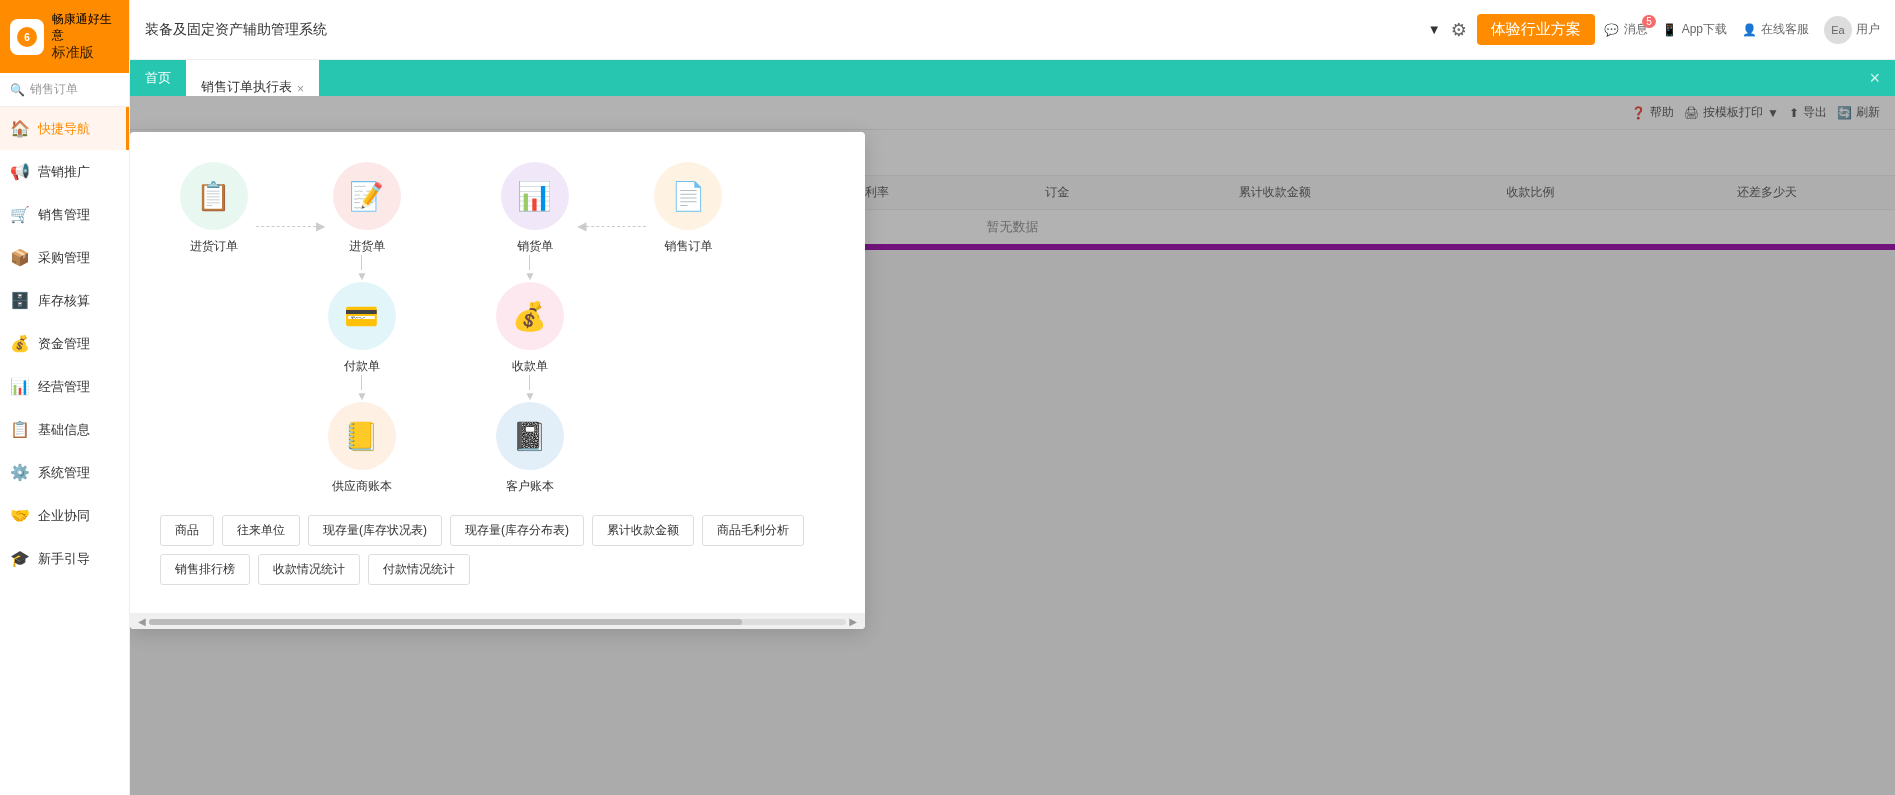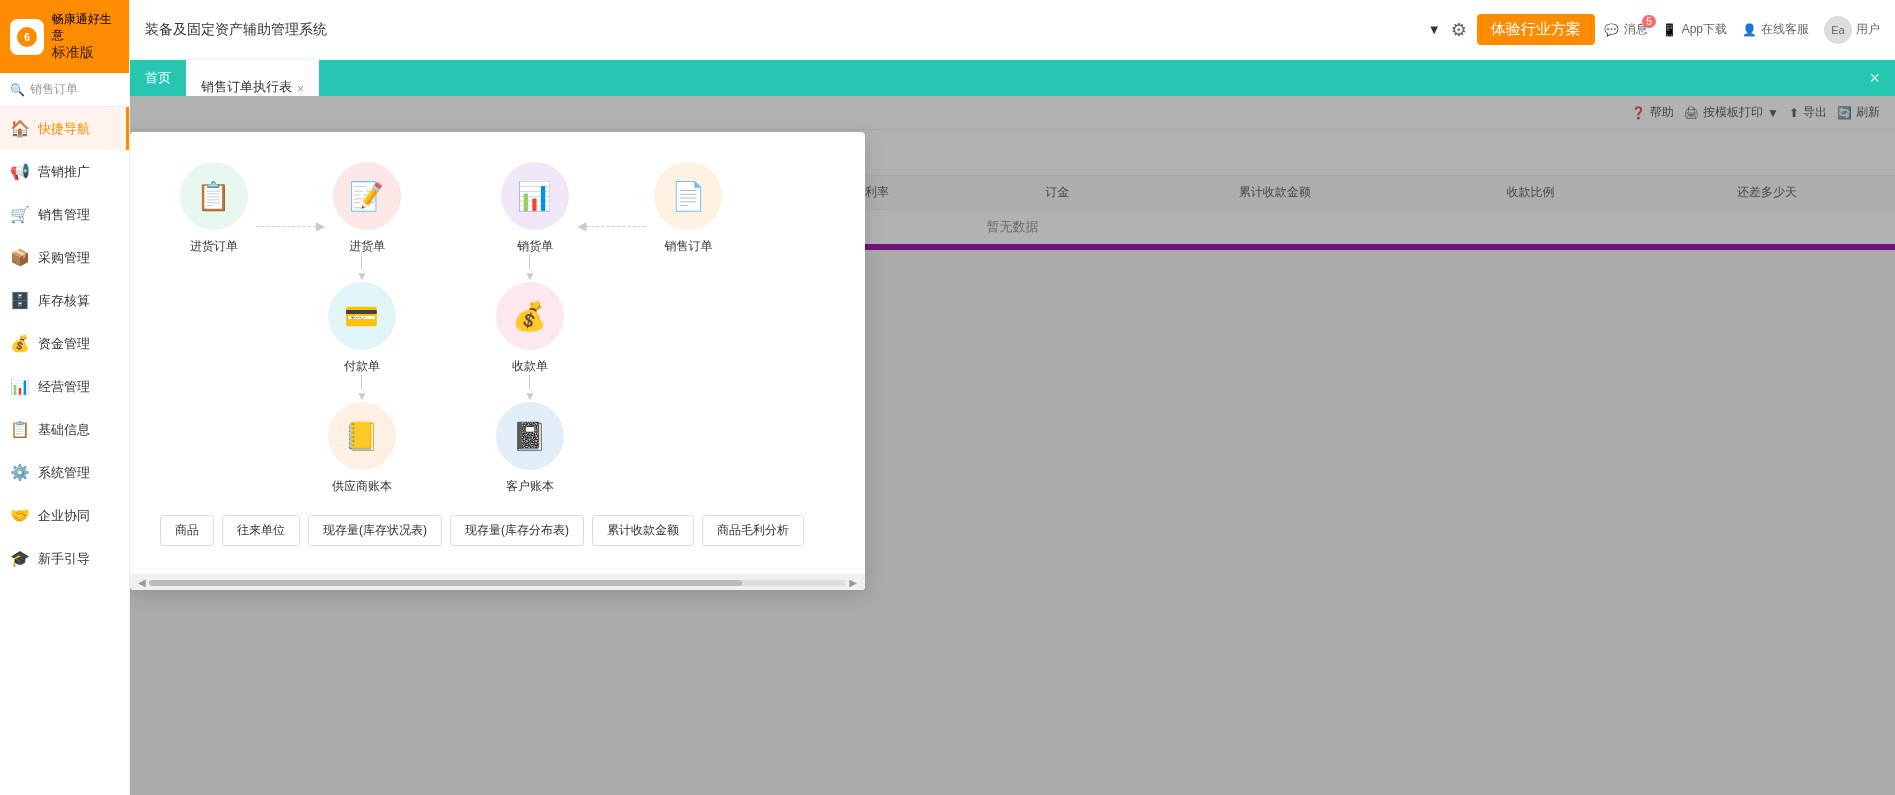--- a/index.html
+++ b/index.html
@@ -405,20 +405,25 @@
 
             <div class="common-functions">
               <div class="func-btn-row">
                 <button class="func-btn">商品</button>
                 <button class="func-btn">往来单位</button>
                 <button class="func-btn">现存量(库存状况表)</button>
                 <button class="func-btn">现存量(库存分布表)</button>
                 <button class="func-btn">累计收款金额</button>
                 <button class="func-btn">商品毛利分析</button>
               </div>
+              <div class="func-btn-row">
+                <button class="func-btn">销售排行榜</button>
+                <button class="func-btn">收款情况统计</button>
+                <button class="func-btn">付款情况统计</button>
+              </div>
             </div>
           </div>
 
           <div class="popup-scrollbar">
             <span class="scrollbar-arrow">◀</span>
             <div class="scrollbar-track">
               <div class="scrollbar-thumb"></div>
             </div>
             <span class="scrollbar-arrow">▶</span>
           </div>

